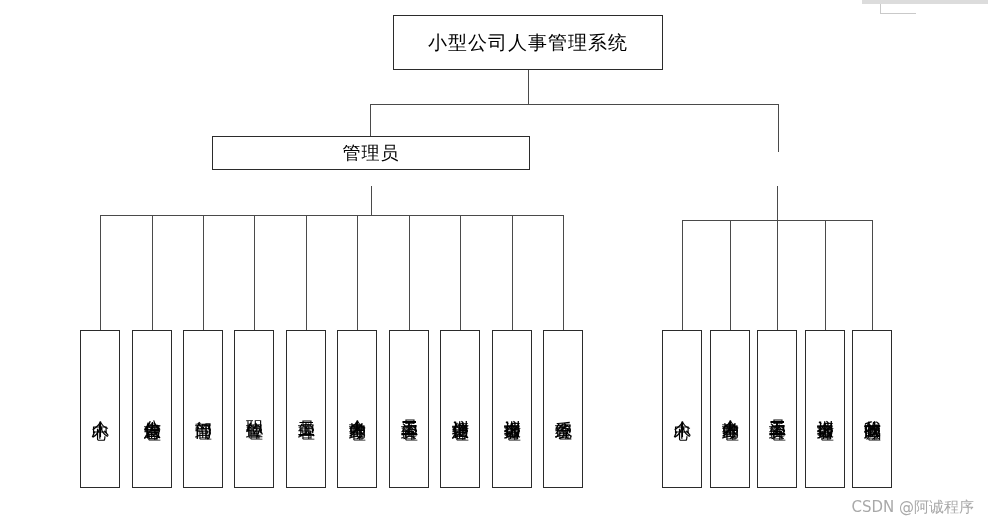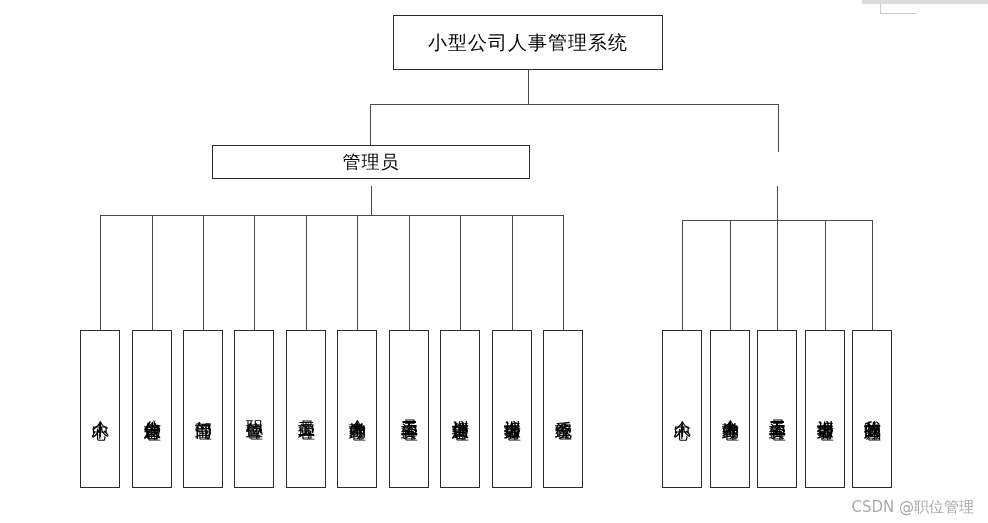--- a/index.html
+++ b/index.html
@@ -47,21 +47,21 @@
   .node-root {
     left: 393px;
     top: 15px;
     width: 270px;
     height: 55px;
     font-size: 19px;
     letter-spacing: 1px;
   }
   .node-l2-admin {
     left: 212px;
-    top: 145px;
+    top: 136px;
     width: 318px;
     height: 34px;
     font-size: 18px;
     letter-spacing: 1px;
   }
   .node-l2-staff {
     left: 712px;
     top: 152px;
     width: 131px;
     height: 34px;
@@ -167,14 +167,14 @@
   <div class="node node-leaf" style="left:440px;">培训信息管理</div>
   <div class="node node-leaf" style="left:492px;">培训报名管理</div>
   <div class="node node-leaf" style="left:543px;">系统管理</div>
 
   <div class="node node-leaf" style="left:662px;">个人中心</div>
   <div class="node node-leaf" style="left:710px;">个人考勤管理</div>
   <div class="node node-leaf" style="left:757px;">员工工资管理</div>
   <div class="node node-leaf" style="left:805px;">培训报名管理</div>
   <div class="node node-leaf" style="left:852px;">我的收藏管理</div>
 
-  <div class="watermark">CSDN @职位管理</div>
+  <div class="watermark">CSDN @阿诚程序</div>
 </div>
 
 </body></html>

